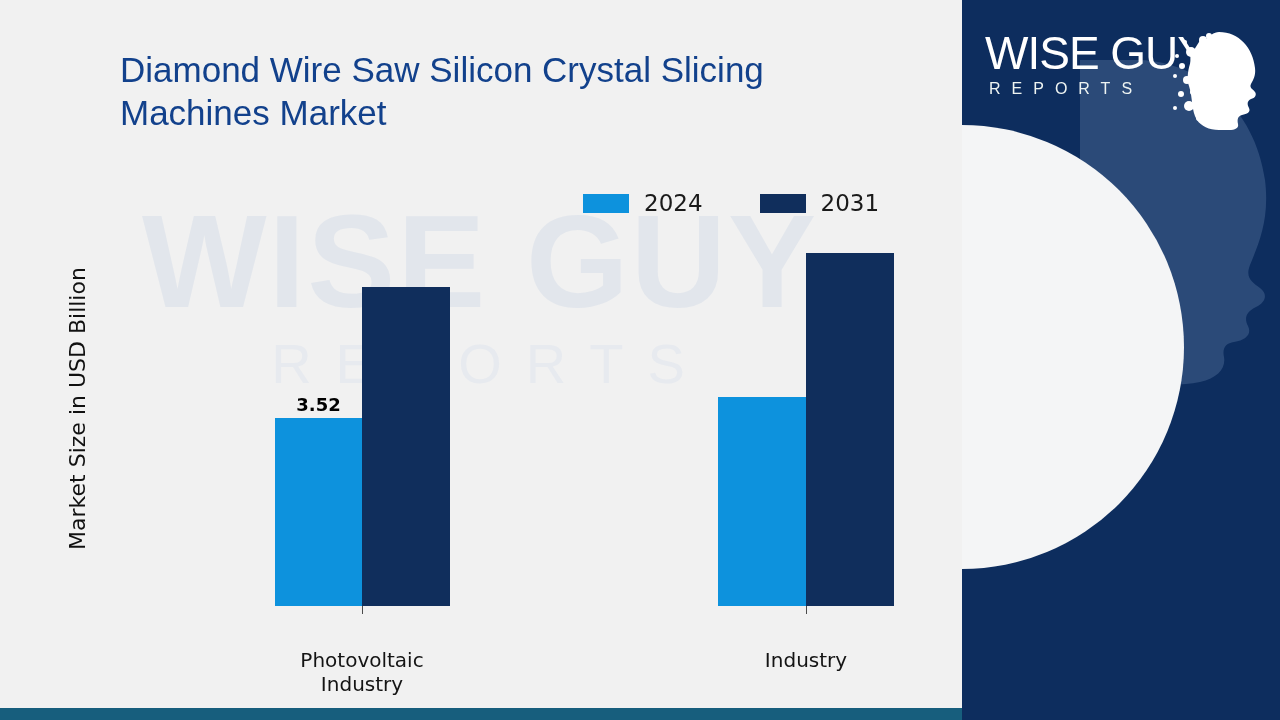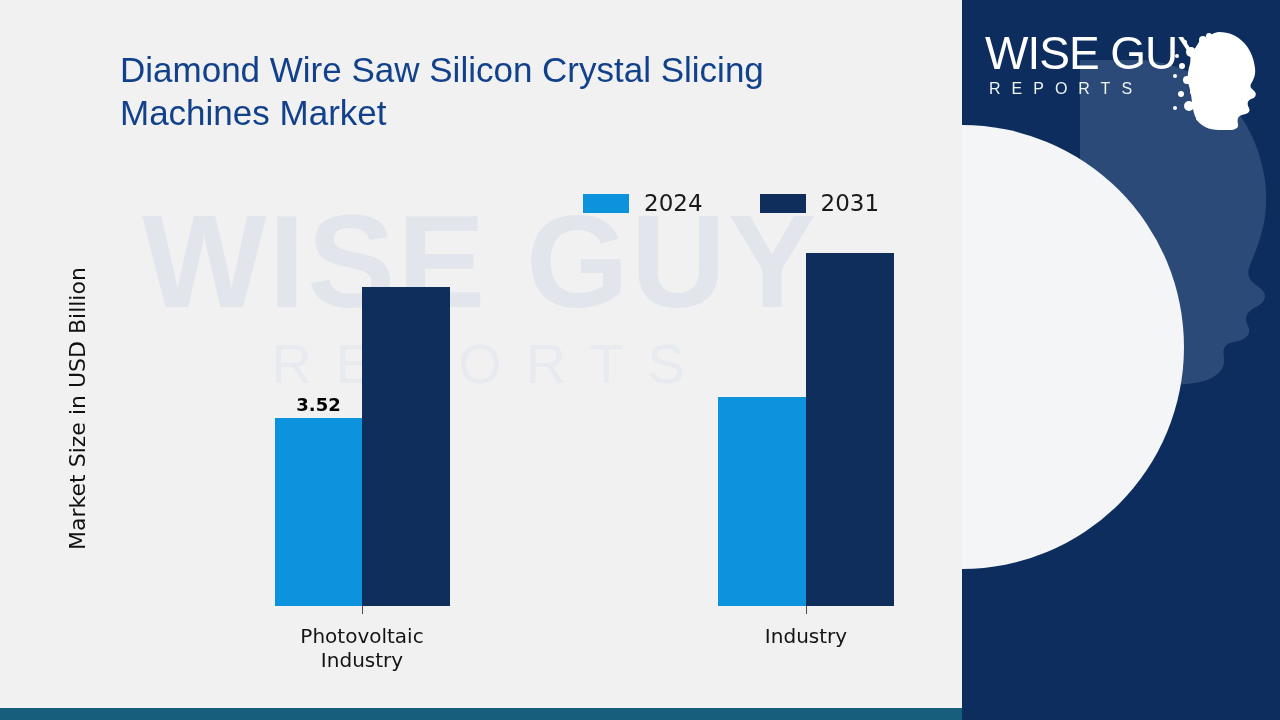--- a/index.html
+++ b/index.html
@@ -111,21 +111,21 @@
     text-align:center;
     font-family:"DejaVu Sans", sans-serif;
     font-size:18px;
     font-weight:700;
     color:#000;
     padding-bottom:3px;
     white-space:nowrap;
   }
   .cat-label{
     position:absolute;
-    top:624px;
+    top:648px;
     text-align:center;
     font-family:"DejaVu Sans", sans-serif;
     font-size:20px;
     line-height:24px;
     color:#141414;
   }
   .tick{
     position:absolute;
     top:606px;
     width:1px; height:8px;

